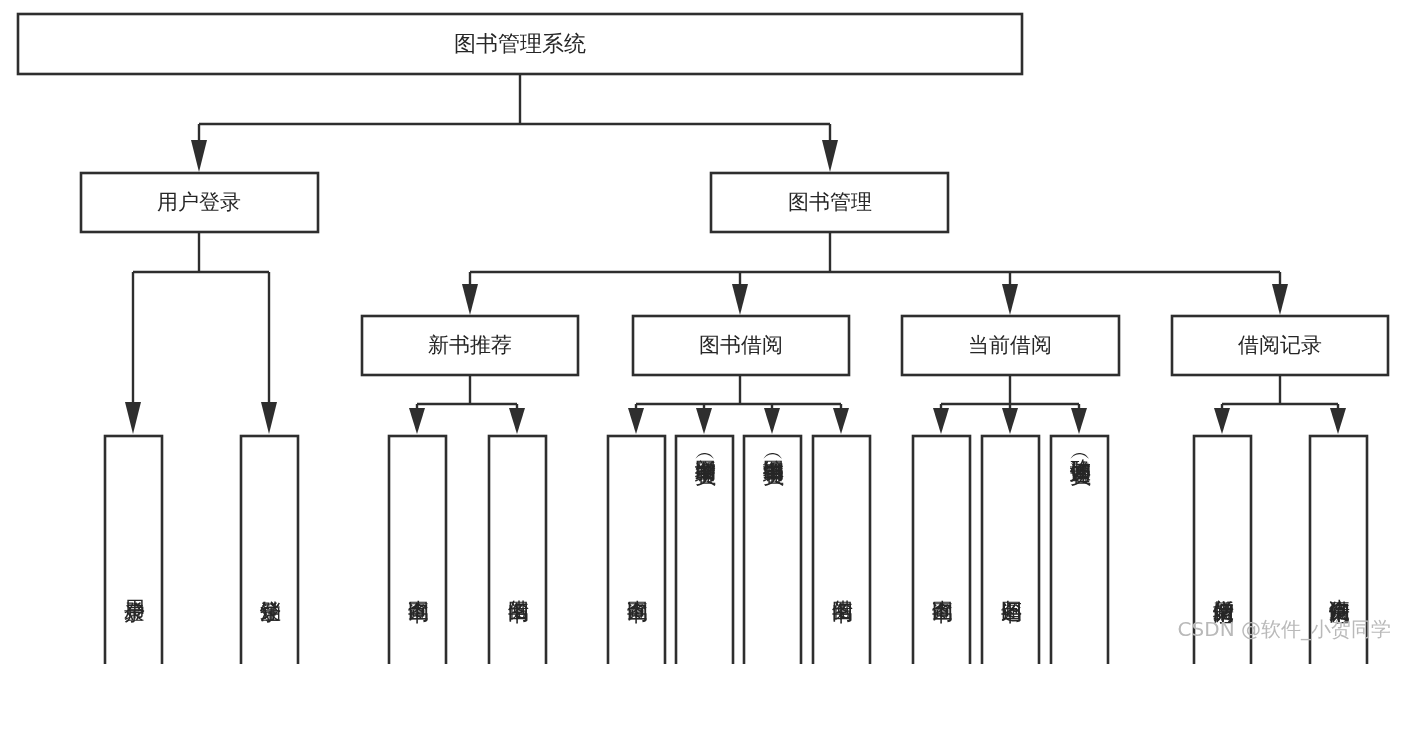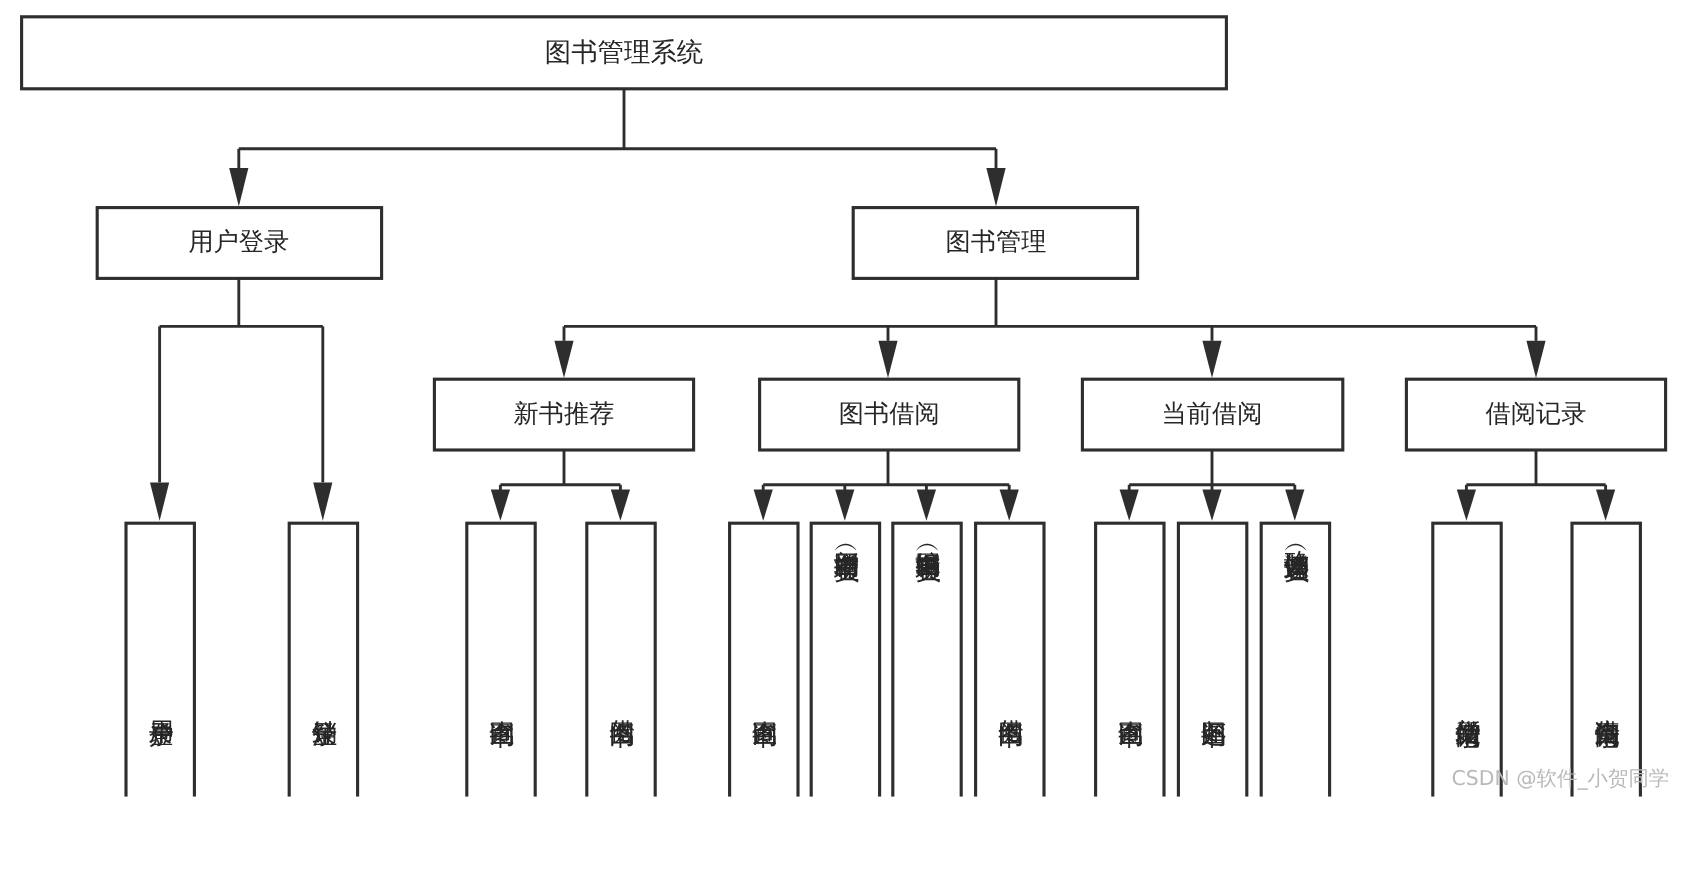--- a/index.html
+++ b/index.html
@@ -65,23 +65,23 @@
     line-height: 1.04;
     color: #262626;
     letter-spacing: 1px;
     white-space: nowrap;
     pointer-events: none;
     user-select: none;
   }
   .watermark {
     position: absolute;
     right: 14px;
-    bottom: 4px;
-    font-family: "DejaVu Sans", "Liberation Sans", sans-serif;
-    font-size: 17px;
+    bottom: 21px;
+    font-family: "DejaVu Sans", "Liberation Sans", sans-serif;
+    font-size: 20px;
     color: #b9b9b9;
     white-space: nowrap;
     user-select: none;
   }
 </style>
 </head>
 <body>
 
 <div id="diagram-root">
 

